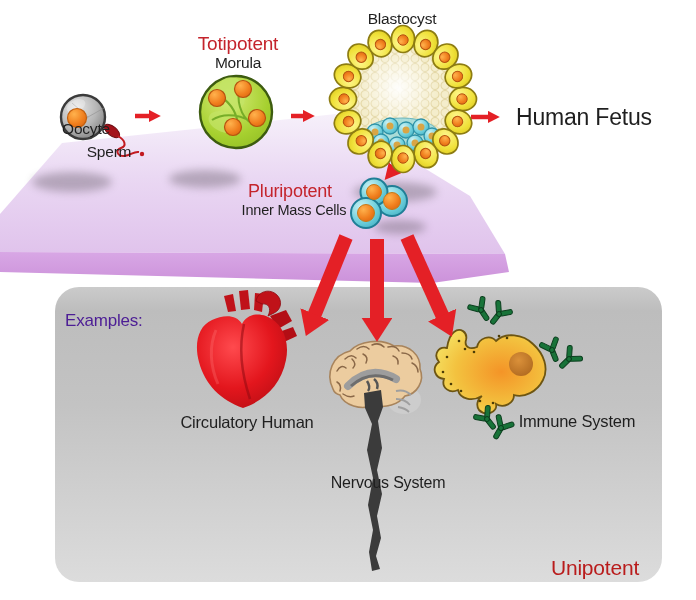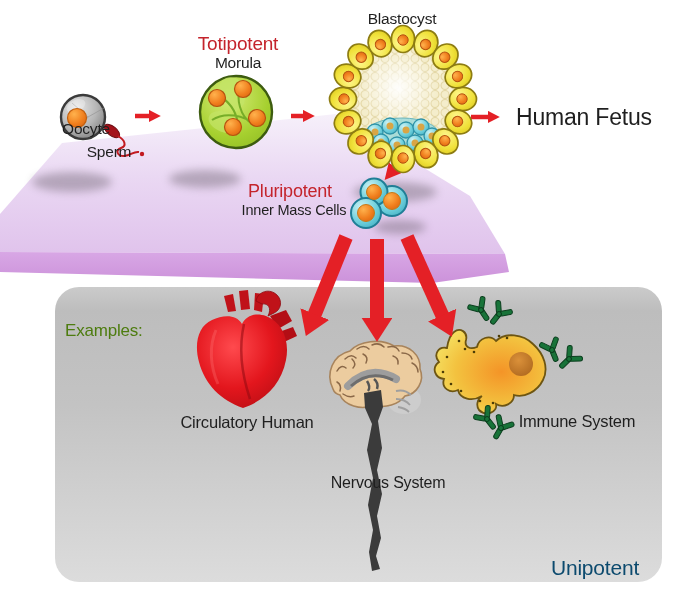--- a/index.html
+++ b/index.html
@@ -9,25 +9,25 @@
   .lbl{position:absolute;font-weight:400;color:#1f1f1f;line-height:1.05;
        letter-spacing:-0.2px;text-align:center;white-space:nowrap;z-index:5;}
   #lbl-oocyte{left:61px;top:78px;width:50px;font-size:15.5px;margin-top:43px;}
   #lbl-sperm{left:84px;top:144px;width:50px;font-size:15.5px;}
   #lbl-totipotent{left:183px;top:34px;width:110px;font-size:19px;color:#c4242c;}
   #lbl-morula{left:212px;top:55px;width:52px;font-size:15.5px;}
   #lbl-blastocyst{left:363px;top:11px;width:78px;font-size:15.5px;}
   #lbl-humanfetus{left:516px;top:105px;font-size:23px;text-align:left;}
   #lbl-pluripotent{left:235px;top:182px;width:110px;font-size:18px;color:#c4242c;}
   #lbl-innermass{left:234px;top:203px;width:120px;font-size:14.5px;}
-  #lbl-examples{left:65px;top:322px;font-size:17px;color:#4d7c0f;text-align:right;}
+  #lbl-examples{left:65px;top:312px;font-size:17px;color:#4c1d95;text-align:right;}
   #lbl-circulatory{left:177px;top:414px;width:140px;font-size:16.5px;}
   #lbl-nervous{left:328px;top:475px;width:120px;font-size:16px;}
   #lbl-immune{left:514px;top:413px;width:126px;font-size:16.5px;}
-  #lbl-unipotent{left:545px;top:557px;width:100px;font-size:21px;color:#0c4a6e;}
+  #lbl-unipotent{left:545px;top:557px;width:100px;font-size:21px;color:#b91c1c;}
 </style>
 </head>
 <body>
 
 <div class="stage">
 
 <svg width="696" height="600" viewBox="0 0 696 600">
   <defs>
     <linearGradient id="planeTop" x1="0" y1="0" x2="0" y2="1">
       <stop offset="0" stop-color="#f6f0fa"></stop>

